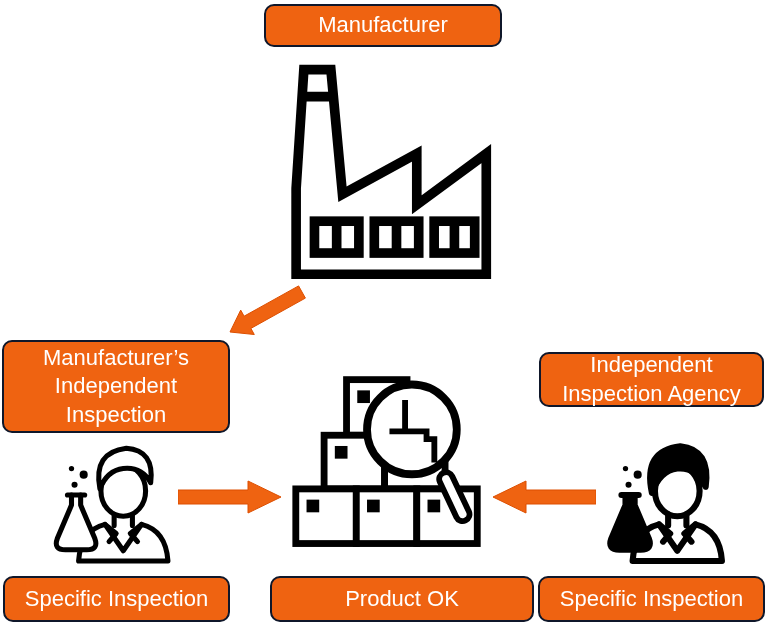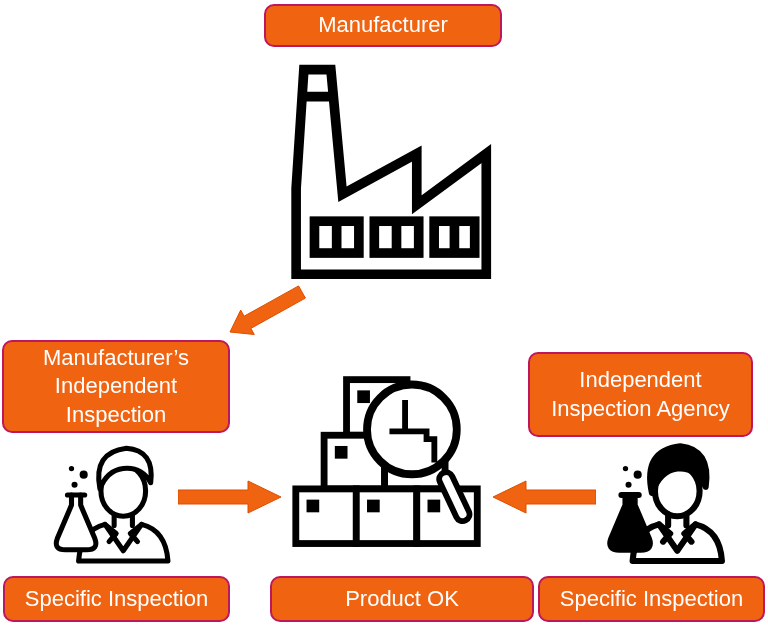--- a/index.html
+++ b/index.html
@@ -6,37 +6,37 @@
   .canvas {
     position: relative;
     width: 768px; height: 631px;
     background: #ffffff;
     font-family: "Liberation Sans", sans-serif;
     overflow: hidden;
   }
   .obox {
     position: absolute;
     background: #EF6311;
-    border: 2px solid #be185d;
+    border: 2px solid #0f172a;
     border-radius: 10px;
     color: #FFFFFF;
     display: flex;
     align-items: center;
     justify-content: center;
     text-align: center;
     font-size: 22px;
     line-height: 1.3;
     box-sizing: border-box;
     padding: 2px 6px;
   }
   .icon { position: absolute; }
   .arrow { position: absolute; }
   #box-manufacturer       { left: 264px; top: 4px;   width: 238px; height: 43px; }
   #box-mfr-inspection     { left: 2px;   top: 340px; width: 228px; height: 93px; }
-  #box-agency             { left: 528px; top: 352px; width: 225px; height: 85px; }
+  #box-agency             { left: 539px; top: 352px; width: 225px; height: 55px; }
   #box-specific-left      { left: 3px;   top: 576px; width: 227px; height: 46px; }
   #box-product-ok         { left: 270px; top: 576px; width: 264px; height: 46px; }
   #box-specific-right     { left: 538px; top: 576px; width: 227px; height: 46px; }
   #icon-factory           { left: 272px; top: 60px;  width: 222px; height: 222px; }
   #icon-left-scientist    { left: 38px;  top: 432px; width: 134px; height: 134px; }
   #icon-center-boxes      { left: 288px; top: 374px; width: 200px; height: 182px; }
   #icon-right-scientist   { left: 592px; top: 432px; width: 134px; height: 134px; }
   #arrow-diagonal         { left: 224px; top: 284px; width: 84px;  height: 54px; }
   #arrow-right            { left: 178px; top: 480px; width: 104px; height: 34px; }
   #arrow-left             { left: 492px; top: 480px; width: 104px; height: 34px; }

